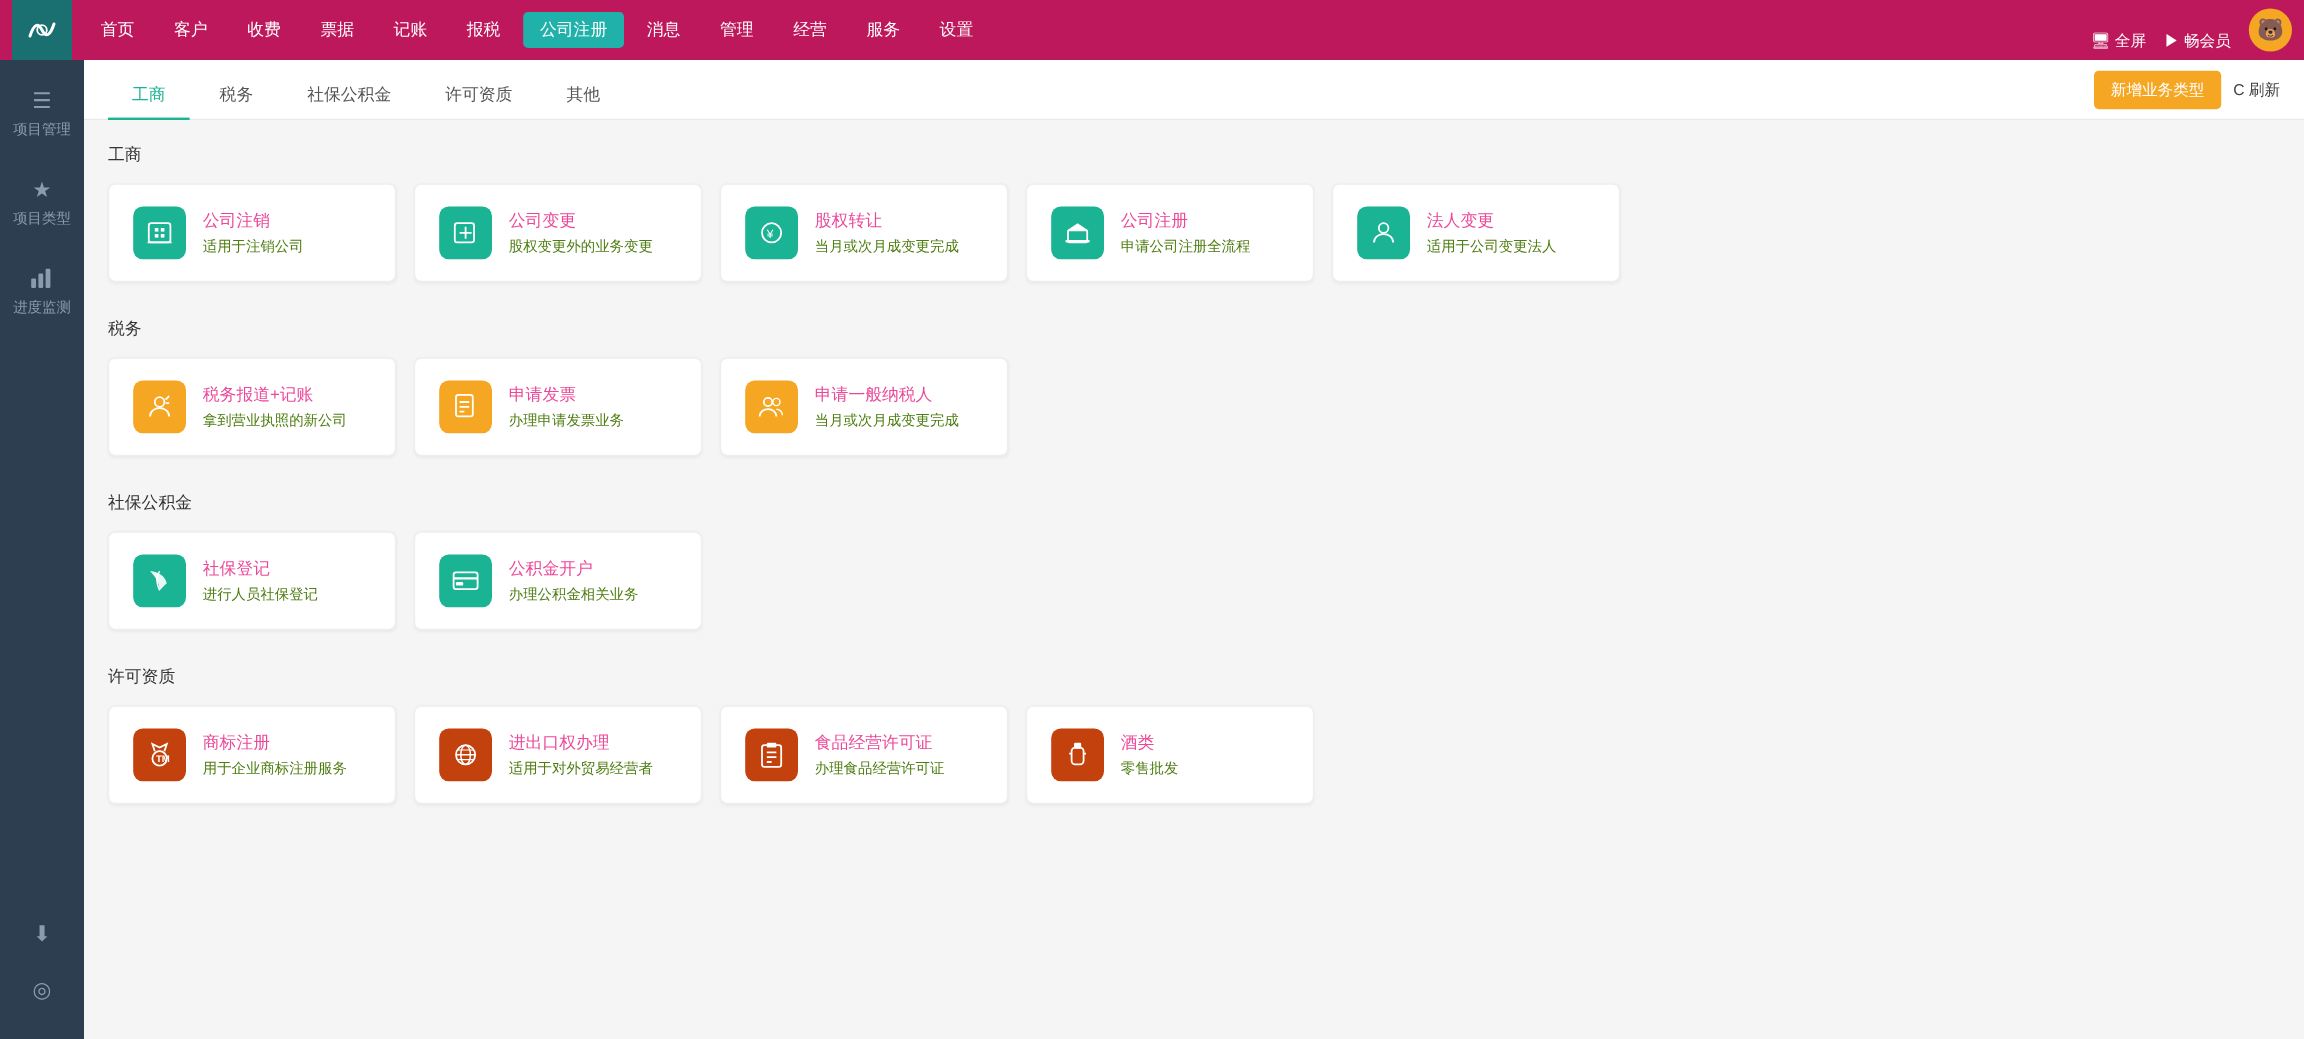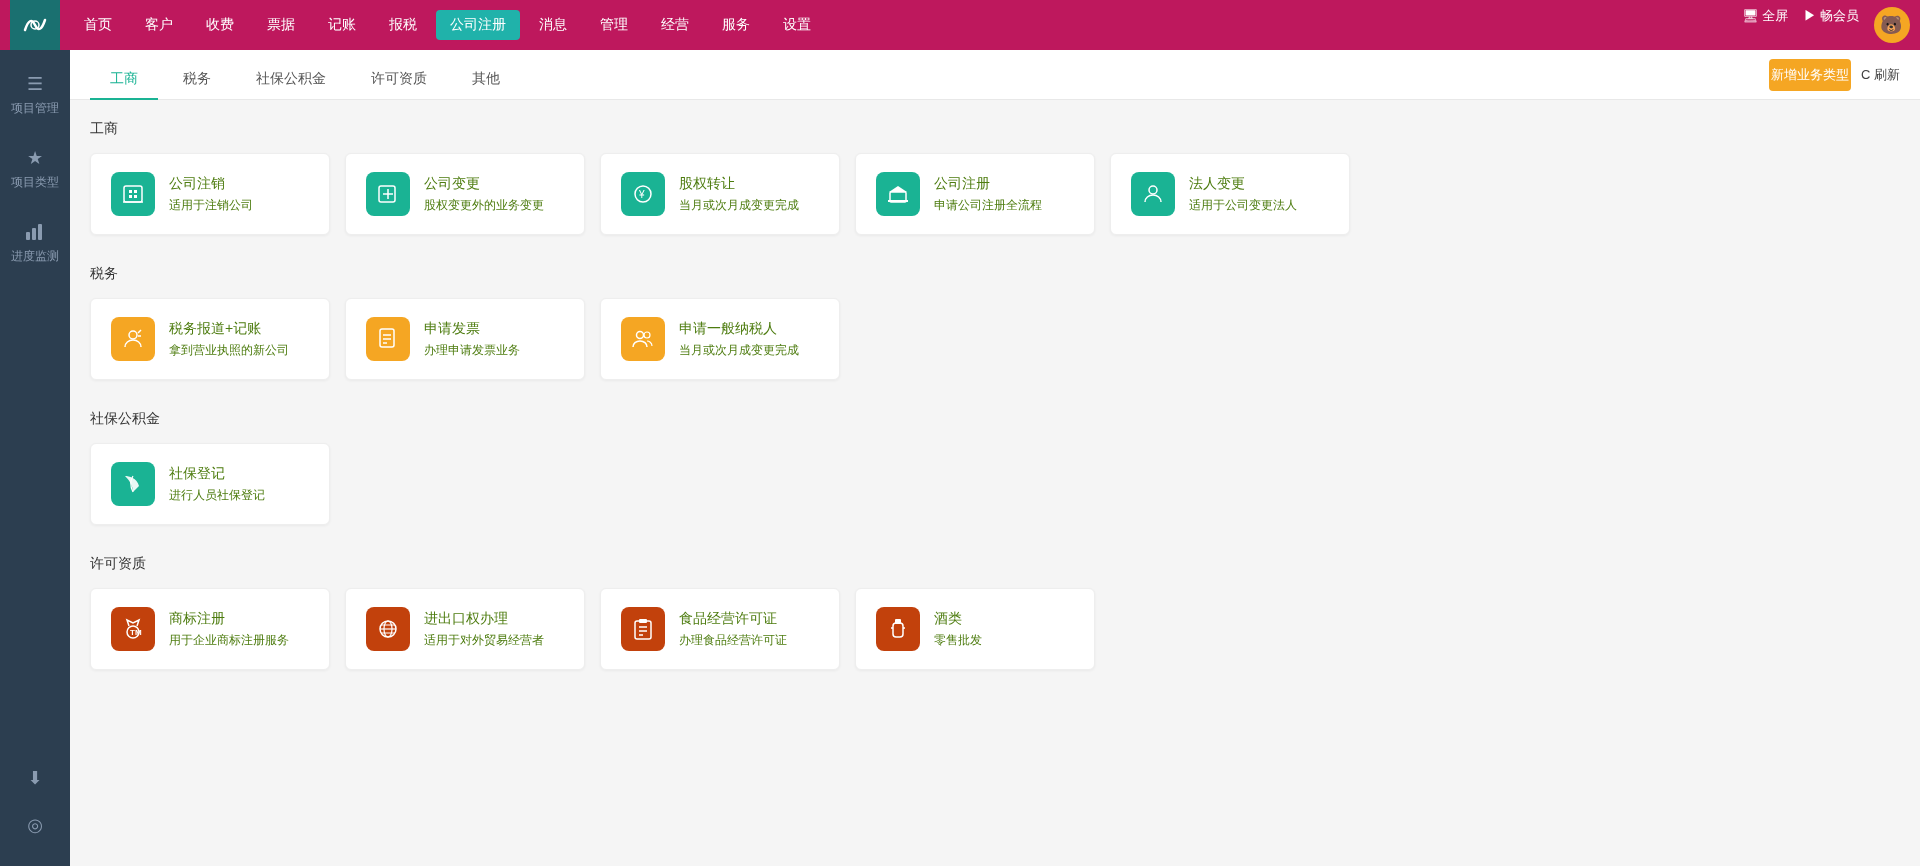--- a/index.html
+++ b/index.html
@@ -36,21 +36,21 @@
       font-size: 14px;
       color: white;
       border-radius: 3px;
     }
     .top-nav-item.active {
       background: #20b2aa;
       border-radius: 4px;
     }
     .top-nav-right {
       display: flex;
-      align-items: flex-start;
+      align-items: flex-end;
       gap: 15px;
       font-size: 13px;
     }
     .top-nav-right span { cursor: pointer; color: white; }
     .avatar {
       width: 36px;
       height: 36px;
       background: #f5a623;
       border-radius: 50%;
       display: flex;
@@ -153,21 +153,21 @@
     }
     .tab-actions {
       display: flex;
       align-items: center;
       gap: 10px;
     }
     .btn-add-type {
       background: #f5a623;
       color: white;
       border: none;
-      padding: 7px 2px;
+      padding: 7px 14px;
       border-radius: 4px;
       cursor: pointer;
       font-size: 13px;
       font-family: inherit;
     }
     .btn-refresh {
       color: #404040;
       cursor: pointer;
       font-size: 13px;
       display: flex;
@@ -217,21 +217,21 @@
       display: flex;
       align-items: center;
       justify-content: center;
       font-size: 22px;
       color: white;
       flex-shrink: 0;
     }
     .card-text { flex: 1; }
     .card-title {
       font-size: 14px;
-      color: #4d7c0f;
+      color: #ec4899;
       font-weight: 500;
       margin-bottom: 4px;
     }
     .card-desc {
       font-size: 12px;
       color: #4d7c0f;
     }
 
     
     .bg-teal { background: #1ab394; }
@@ -438,20 +438,33 @@
               <svg width="24" height="24" viewBox="0 0 24 24" fill="none">
                 <path d="M12 20 C12 12 6 6 4 4 C8 4 16 6 18 14 C16 16 14 18 12 20Z" fill="white" opacity="0.9"></path>
                 <path d="M12 20 C10 16 8 10 12 4" stroke="white" stroke-width="1.2" fill="none"></path>
               </svg>
             </div>
             <div class="card-text">
               <div class="card-title">社保登记</div>
               <div class="card-desc">进行人员社保登记</div>
             </div>
           </div>
+          <div class="card">
+            <div class="card-icon bg-teal">
+              <svg width="24" height="24" viewBox="0 0 24 24" fill="none">
+                <rect x="2" y="5" width="20" height="14" rx="2" stroke="white" stroke-width="1.5"></rect>
+                <line x1="2" y1="10" x2="22" y2="10" stroke="white" stroke-width="2"></line>
+                <rect x="4" y="13" width="6" height="3" rx="1" fill="white"></rect>
+              </svg>
+            </div>
+            <div class="card-text">
+              <div class="card-title">公积金开户</div>
+              <div class="card-desc">办理公积金相关业务</div>
+            </div>
+          </div>
         </div>
         <div class="section-title">许可资质</div>
         <div class="cards-grid">
           <div class="card">
             <div class="card-icon bg-red">
               <svg width="24" height="24" viewBox="0 0 24 24" fill="none">
                 <circle cx="12" cy="15" r="6" stroke="white" stroke-width="1.5"></circle>
                 <path d="M8 9 L6 3 L12 6 L18 3 L16 9" stroke="white" stroke-width="1.5" fill="none"></path>
                 <text x="9" y="18" fill="white" font-size="8" font-weight="bold">TM</text>
               </svg>

